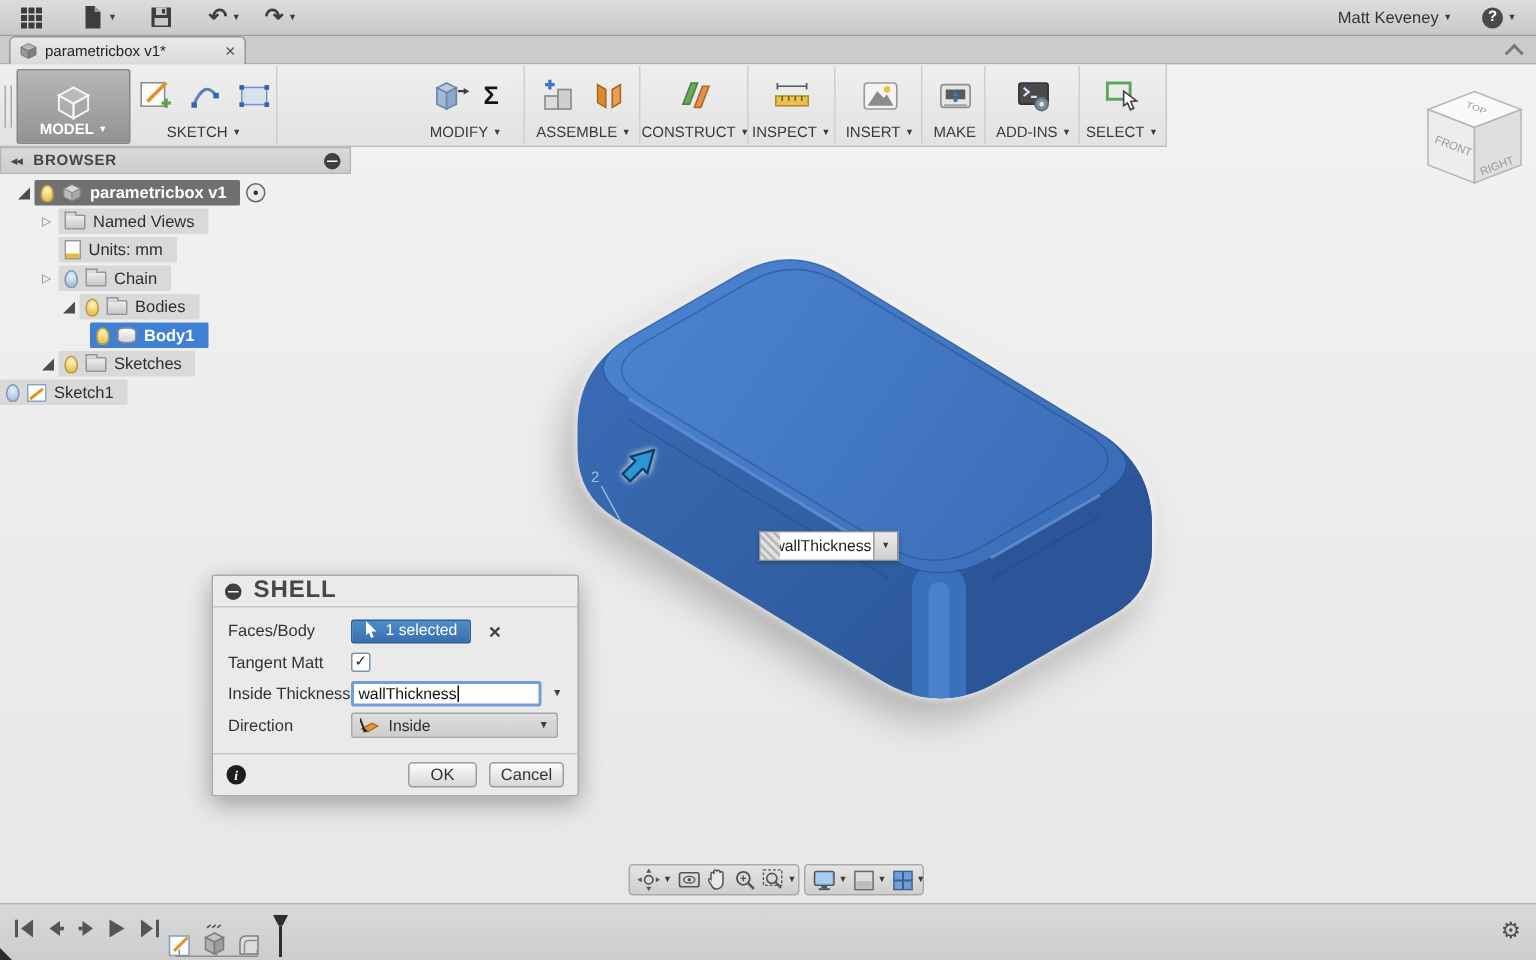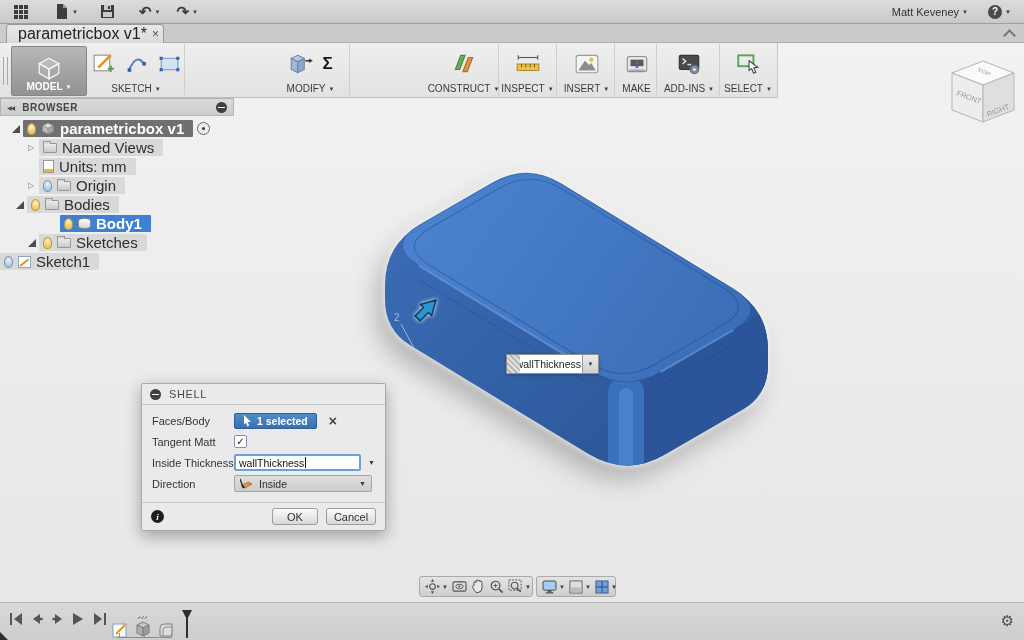--- a/index.html
+++ b/index.html
@@ -10,21 +10,21 @@
 
 #titlebar{left:0;top:0;width:1024px;height:24px;background:linear-gradient(#dcdcdc,#c9c9c9);border-bottom:1px solid #9f9f9f;display:flex;align-items:center;padding:0 10px;gap:6px}
 .tb-btn{display:flex;align-items:center;gap:3px;height:20px;padding:0 3px}
 .uglyph{font-size:15px;font-weight:bold;color:#3d3d3d;line-height:1}
 #titlebar .spacer{flex:1}
 .user-name{font-size:11px;color:#333}
 .help-circle{width:14px;height:14px;border-radius:50%;background:#4a4a4a;color:#fff;font-size:10px;font-weight:bold;display:flex;align-items:center;justify-content:center}
 
 #tabbar{left:0;top:24px;width:1024px;height:19px;background:#cbcbcb;border-bottom:1px solid #aeaeae}
 #tab{position:absolute;left:6px;top:0;width:158px;height:19px;background:linear-gradient(#e8e8e8,#dadada);border:1px solid #999;border-bottom:none;border-radius:4px 4px 0 0;display:flex;align-items:center;padding:0 6px;gap:5px}
-#tab .tab-title{font-size:16px;color:#222;flex:1;white-space:nowrap}
+#tab .tab-title{font-size:10px;color:#222;flex:1;white-space:nowrap}
 .tab-close{font-size:12px;color:#555;line-height:1}
 .chev-up{position:absolute;right:10px;top:4px;width:9px;height:9px}
 .chev-up::before{content:"";position:absolute;left:0;top:3px;width:7px;height:7px;border-left:2px solid #777;border-top:2px solid #777;transform:rotate(45deg)}
 
 #toolstrip{left:0;top:43px;width:778px;height:55px;background:linear-gradient(#efefef,#e2e2e2);border-bottom:1px solid #bdbdbd;border-right:1px solid #c6c6c6}
 #grip{left:3px;top:57px;width:5px;height:28px;border-left:1px solid #aaa;border-right:1px solid #aaa}
 #model-btn{left:11px;top:46px;width:76px;height:50px;background:linear-gradient(#b7b7b7,#929292);border:1px solid #868686;border-radius:2px;display:flex;flex-direction:column;align-items:center;justify-content:flex-end;padding-bottom:3px}
 #model-btn .ml{color:#fff;font-size:10px;font-weight:bold;display:flex;gap:3px;align-items:center}
 #model-btn .ml .cr{color:#fff}
 .tgroup{top:44px;height:52px;display:flex;flex-direction:column;border-right:1px solid #cfcfcf}
@@ -38,21 +38,21 @@
 #browser-header{height:18px;background:linear-gradient(#dadada,#cccccc);border:1px solid #b4b4b4;display:flex;align-items:center;padding:0 6px;gap:8px}
 #browser-header .bh-title{font-size:10px;font-weight:bold;letter-spacing:.5px;color:#454545;flex:1}
 .collapse-ic{font-size:6px;color:#4a4a4a;letter-spacing:-1px}
 .minus-circle{width:11px;height:11px;border-radius:50%;background:#3f3f3f;position:relative;flex:none}
 .minus-circle::after{content:"";position:absolute;left:2px;top:5px;width:7px;height:1.6px;background:#fff}
 .trow{height:19px;display:flex;align-items:center;margin-top:0}
 .exp-open{width:0;height:0;border-left:8px solid transparent;border-bottom:8px solid #4c4c4c;margin-right:3px;flex:none}
 .exp-closed{font-size:8px;color:#808080;width:11px;flex:none}
 .exp-sp{width:11px;flex:none}
 .pill{display:inline-flex;align-items:center;gap:5px;background:#d9d9d9;border-radius:1px;padding:1px 9px 1px 4px;height:17px}
-.pill .tlabel{font-size:15px;color:#2e2e2e;white-space:nowrap}
+.pill .tlabel{font-size:11px;color:#2e2e2e;white-space:nowrap}
 .pill-dark{background:#707070}
 .pill-dark .tlabel{color:#fff;font-weight:bold}
 .pill-blue{background:#3f80d2}
 .pill-blue .tlabel{color:#fff;font-weight:bold}
 .bulb{width:9px;height:12px;position:relative;flex:none;border-radius:50% 50% 42% 42%}
 .bulb.on{background:radial-gradient(circle at 50% 32%,#fff3bd,#edc257 75%);border:1px solid #b99a3e}
 .bulb.off{background:radial-gradient(circle at 50% 32%,#eaf1fa,#a9c2e0 75%);border:1px solid #7e97b5}
 .folder{width:14px;height:10px;background:linear-gradient(#ececec,#c9c9c9);border:1px solid #979797;border-radius:1px;position:relative;flex:none}
 .folder::before{content:"";position:absolute;left:-1px;top:-3px;width:6px;height:2px;background:#d9d9d9;border:1px solid #979797;border-bottom:none}
 .doc{width:11px;height:13px;background:#fdfdfd;border:1px solid #999;position:relative;flex:none}
@@ -64,24 +64,24 @@
 .target::after{content:"";position:absolute;left:4px;top:4px;width:3px;height:3px;border-radius:50%;background:#333}
 
 #float-input{left:506px;top:354px;width:93px;height:20px;background:#cfcfcf;border:1px solid #8f8f8f;display:flex;box-shadow:0 1px 3px rgba(0,0,0,.25)}
 #float-input .hatch{width:13px;background:repeating-linear-gradient(45deg,#e0e0e0 0 2px,#b9b9b9 2px 4px)}
 #float-input .ffield{flex:1;background:#fff;overflow:hidden;display:flex;align-items:center;justify-content:flex-end}
 #float-input .ffield span{font-size:10.5px;color:#222;white-space:nowrap;padding-right:1px}
 #float-input .fdrop{width:16px;background:linear-gradient(#ebebeb,#cfcfcf);border-left:1px solid #999;display:flex;align-items:center;justify-content:center}
 
 #dialog{left:141px;top:383px;width:245px;height:148px;background:rgba(233,233,233,.97);border:1px solid #a9a9a9;border-radius:2px;box-shadow:0 5px 16px rgba(0,0,0,.32)}
 #dlg-title{height:21px;display:flex;align-items:center;gap:8px;padding:0 8px;border-bottom:1px solid #c6c6c6}
-#dlg-title .dt{font-size:11px;font-weight:normal;letter-spacing:.6px;color:#474747}
+#dlg-title .dt{font-size:16px;font-weight:bold;letter-spacing:.6px;color:#474747}
 .drow{height:21px;display:flex;align-items:center;padding:0 10px}
 .drow .dlabel{width:82px;font-size:11px;color:#333;flex:none}
-.sel-btn{height:16px;display:flex;align-items:center;gap:5px;padding:0 8px;background:linear-gradient(#4e8cc9,#3a6fb0);border:1px solid #2f5d99;border-radius:2px;color:#fff;font-size:10.5px;font-weight:bold}
+.sel-btn{height:16px;display:flex;gap:5px;padding:0 8px;background:linear-gradient(#4e8cc9,#3a6fb0);border:1px solid #2f5d99;border-radius:2px;color:#fff;font-size:10.5px;font-weight:normal}
 .x-clear{margin-left:12px;font-size:14px;color:#444;font-weight:bold;line-height:1}
 .chkbox{width:13px;height:13px;background:#fff;border:1px solid #7f93a8;border-radius:2px;display:flex;align-items:center;justify-content:center;font-size:10px;color:#1a1a1a;line-height:1}
 .thk-input{width:128px;height:17px;background:#fff;border:2px solid #6f9fd8;border-radius:2px;display:flex;align-items:center;padding:0 3px}
 .thk-input span{font-size:10.5px;color:#111;white-space:nowrap}
 .caret-line{display:inline-block;width:1px;height:11px;background:#111;margin-left:1px}
 .dir-drop{width:138px;height:17px;background:linear-gradient(#dedede,#cdcdcd);border:1px solid #a6a6a6;border-radius:2px;display:flex;align-items:center;gap:6px;padding:0 5px}
 .dir-drop .dv{flex:1;font-size:10.5px;color:#2e2e2e}
 #dlg-footer{position:absolute;left:0;right:0;bottom:0;height:28px;border-top:1px solid #c6c6c6;display:flex;align-items:center;padding:0 9px;gap:8px}
 .info-ic{width:13px;height:13px;border-radius:50%;background:#1d1d1d;color:#fff;font-size:9px;font-style:italic;font-family:"Liberation Serif",serif;display:flex;align-items:center;justify-content:center;font-weight:bold}
 #dlg-footer .fsp{flex:1}
@@ -265,20 +265,38 @@
           <polygon points="23,9 19.5,7 19.5,11" fill="#3d3d3d"></polygon>
         </svg>
       <span class="sigma">Σ</span>
     </div>
     <div class="tg-label">
         <span>MODIFY</span>
         <span class="cr">▼</span>
       </div>
   </div>
 
+  <div class="tgroup abs" style="left:352px;width:75px">
+    <div class="tg-icons">
+      <svg width="26" height="26" viewBox="0 0 24 24">
+          <rect x="4" y="12" width="8" height="8" fill="#dcdcdc" stroke="#8a8a8a"></rect>
+          <rect x="12" y="8" width="8" height="12" fill="#cfcfcf" stroke="#8a8a8a"></rect>
+          <rect x="4" y="4" width="6" height="2" fill="#3a78c2"></rect>
+          <rect x="6" y="2" width="2" height="6" fill="#3a78c2"></rect>
+        </svg>
+      <svg width="26" height="26" viewBox="0 0 24 24">
+          <polygon points="5,5 10,8 10,19 5,16" fill="#e08a2d" stroke="#a8681e"></polygon>
+          <polygon points="19,5 14,8 14,19 19,16" fill="#e8a050" stroke="#a8681e"></polygon>
+        </svg>
+    </div>
+    <div class="tg-label">
+        <span>ASSEMBLE</span>
+        <span class="cr">▼</span>
+      </div>
+  </div>
 
   <div class="tgroup abs" style="left:499px;width:58px">
     <div class="tg-icons">
       <svg width="26" height="26" viewBox="0 0 24 24">
           <line x1="3" y1="6" x2="21" y2="6" stroke="#555" stroke-width="1"></line>
           <line x1="3" y1="4" x2="3" y2="8" stroke="#555"></line>
           <line x1="21" y1="4" x2="21" y2="8" stroke="#555"></line>
           <rect x="2" y="12" width="20" height="6" fill="#edc14f" stroke="#b08f2c"></rect>
           <line x1="6" y1="12" x2="6" y2="15" stroke="#7a6318"></line>
           <line x1="10" y1="12" x2="10" y2="15" stroke="#7a6318"></line>
@@ -409,25 +427,25 @@
         <span class="doc"></span>
         <span class="tlabel">Units: mm</span>
       </span>
     </div>
 
     <div class="trow" style="padding-left:28px">
       <span class="exp-closed">▷</span>
       <span class="pill">
         <span class="bulb off"></span>
         <span class="folder"></span>
-        <span class="tlabel">Origin</span>
-      </span>
-    </div>
-
-    <div class="trow" style="padding-left:16px">
+        <span class="tlabel">Chain</span>
+      </span>
+    </div>
+
+    <div class="trow" style="padding-left:42px">
       <span class="exp-open"></span>
       <span class="pill">
         <span class="bulb on"></span>
         <span class="folder"></span>
         <span class="tlabel">Bodies</span>
       </span>
     </div>
 
     <div class="trow" style="padding-left:60px">
       <span class="pill pill-blue">

